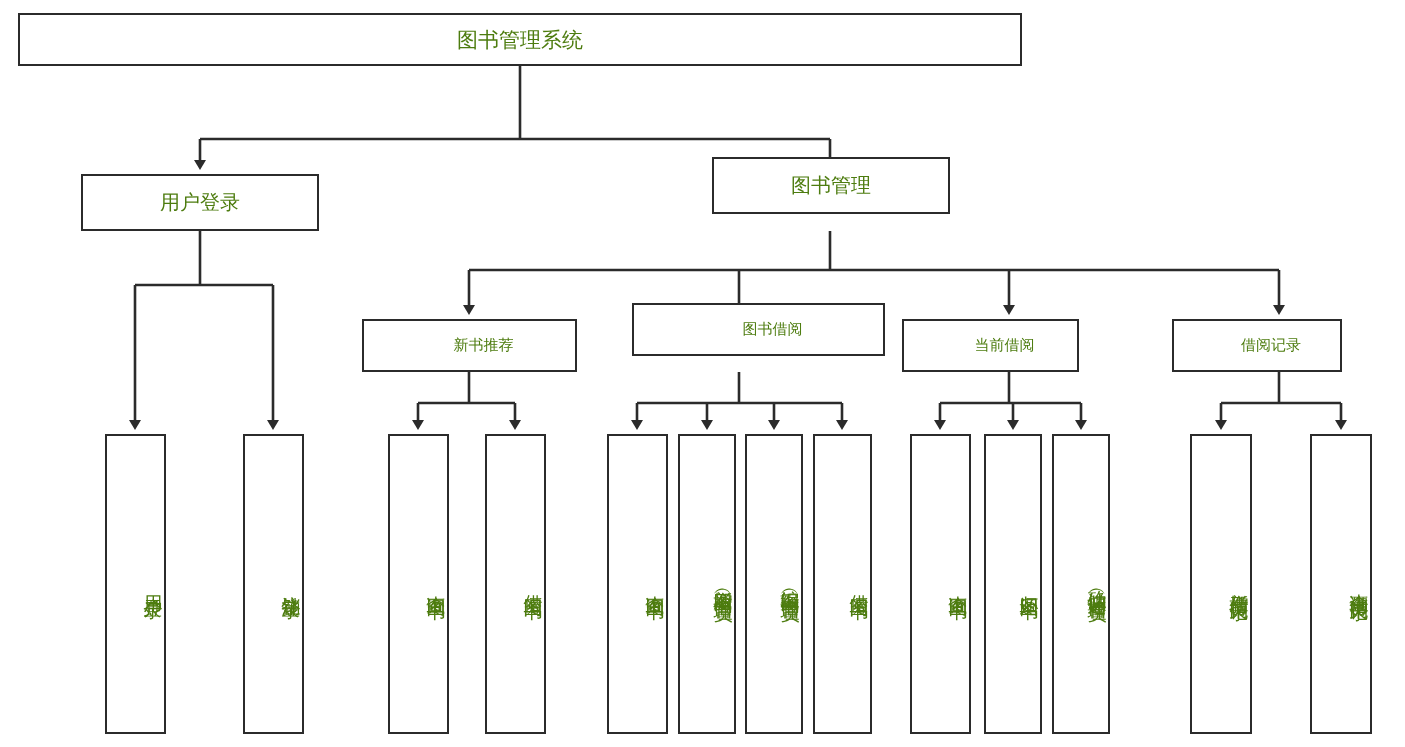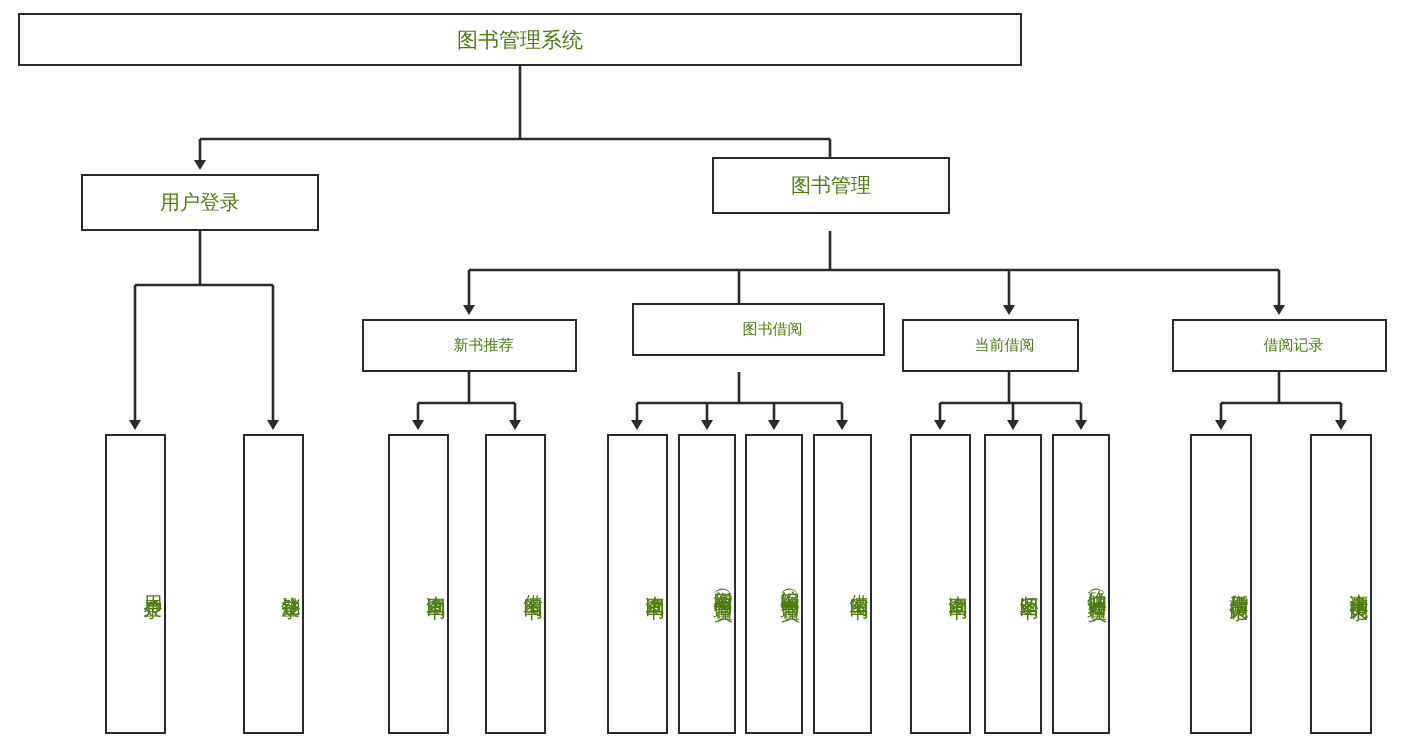--- a/index.html
+++ b/index.html
@@ -143,21 +143,21 @@
 
   <div class="node level3" style="left:362px; top:319px; width:215px; height:53px;">
     <span class="label">新书推荐</span>
   </div>
   <div class="node level3" style="left:632px; top:303px; width:253px; height:53px;">
     <span class="label">图书借阅</span>
   </div>
   <div class="node level3" style="left:902px; top:319px; width:177px; height:53px;">
     <span class="label">当前借阅</span>
   </div>
-  <div class="node level3" style="left:1172px; top:319px; width:215px; height:53px;">
+  <div class="node level3" style="left:1172px; top:319px; width:170px; height:53px;">
     <span class="label">借阅记录</span>
   </div>
 
   <div class="node leaf" style="left:105px; top:434px; width:61px; height:300px;">
     <span class="label">用户登录</span>
   </div>
   <div class="node leaf" style="left:243px; top:434px; width:61px; height:300px;">
     <span class="label">注销登录</span>
   </div>
   <div class="node leaf" style="left:388px; top:434px; width:61px; height:300px;">

